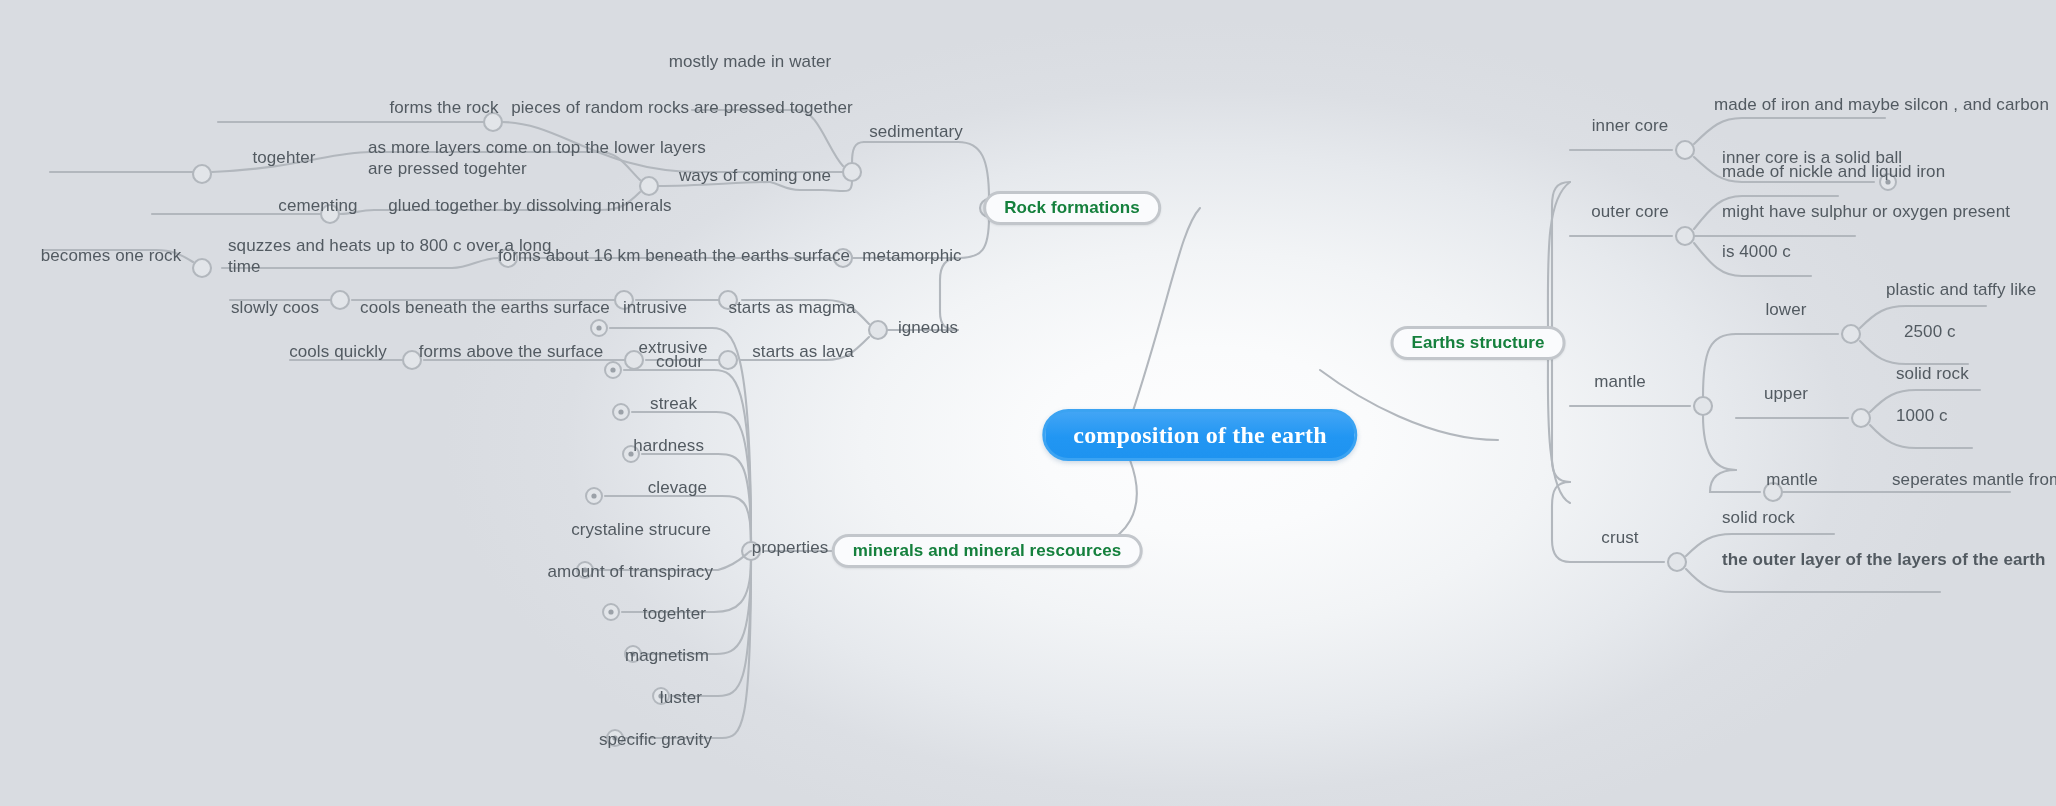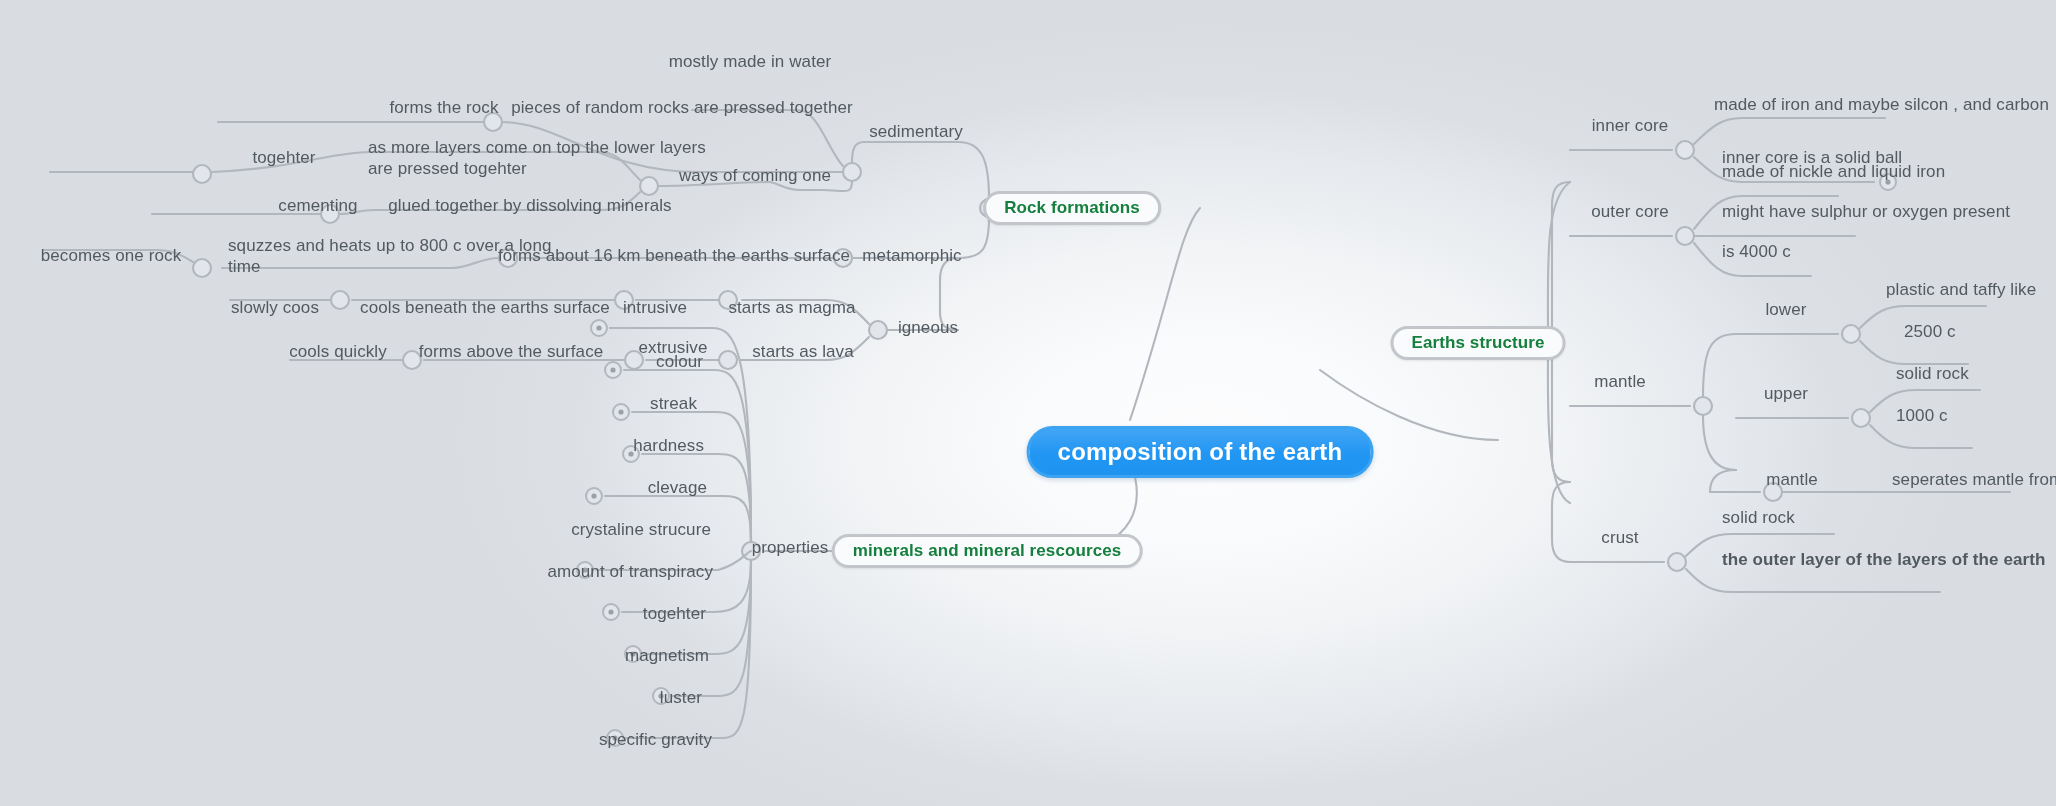--- a/index.html
+++ b/index.html
@@ -215,21 +215,21 @@
       <circle cx="611" cy="612" r="2.6" fill="#9ba1a8" stroke="none"></circle>
       <circle cx="633" cy="654" r="8" fill="#e2e5e9" stroke="#b2b7bd" stroke-width="2"></circle>
       <circle cx="633" cy="654" r="2.6" fill="#9ba1a8" stroke="none"></circle>
       <circle cx="661" cy="696" r="8" fill="#e2e5e9" stroke="#b2b7bd" stroke-width="2"></circle>
       <circle cx="661" cy="696" r="2.6" fill="#9ba1a8" stroke="none"></circle>
       <circle cx="615" cy="738" r="8" fill="#e2e5e9" stroke="#b2b7bd" stroke-width="2"></circle>
       <circle cx="615" cy="738" r="2.6" fill="#9ba1a8" stroke="none"></circle>
     </g>
   </svg>
 
-  <div class="pill root" style="left:1200px; top:452px;">
+  <div class="pill root" style="left:1200px; top:435px;font-family:Liberation Serif, serif;">
     <span>composition of the earth</span>
   </div>
 
   <div class="pill sub" style="left:1072px; top:208px;">
     <span>Rock formations</span>
   </div>
 
   <div class="pill sub" style="left:987px; top:551px;">
     <span>minerals and mineral rescources</span>
   </div>

